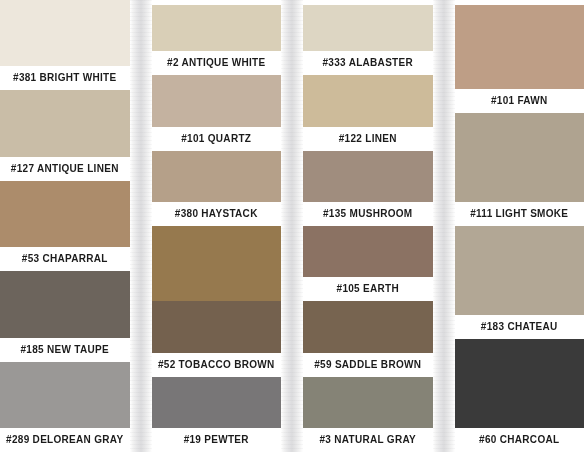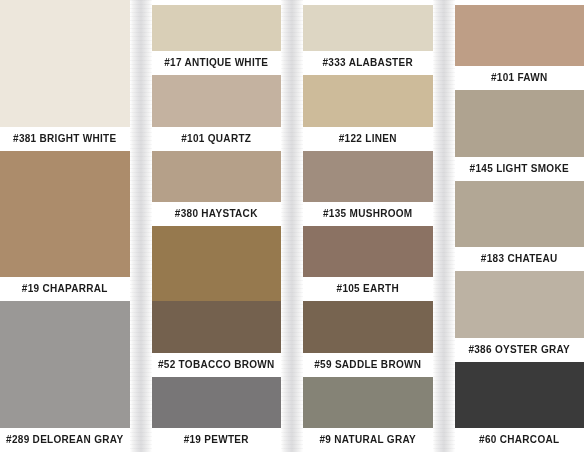--- a/index.html
+++ b/index.html
@@ -98,35 +98,43 @@
 <body>
 
 <div id="chart">
 
   <div class="column">
     <div class="swatch-cell">
       <div class="swatch-chip" style="background-color: rgb(237, 231, 220);"></div>
       <div class="swatch-label">#381 BRIGHT WHITE</div>
     </div>
     <div class="swatch-cell">
+      <div class="swatch-chip" style="background-color: rgb(201, 189, 167);"></div>
+      <div class="swatch-label">#127 ANTIQUE LINEN</div>
+    </div>
+    <div class="swatch-cell">
       <div class="swatch-chip" style="background-color: rgb(172, 140, 107);"></div>
-      <div class="swatch-label">#19 CHAPARRAL</div>
+      <div class="swatch-label">#53 CHAPARRAL</div>
+    </div>
+    <div class="swatch-cell">
+      <div class="swatch-chip" style="background-color: rgb(108, 100, 92);"></div>
+      <div class="swatch-label">#185 NEW TAUPE</div>
     </div>
     <div class="swatch-cell">
       <div class="swatch-chip" style="background-color: rgb(154, 152, 150);"></div>
       <div class="swatch-label">#289 DELOREAN GRAY</div>
     </div>
   </div>
 
   <div class="gutter"></div>
 
   <div class="column inset">
     <div class="swatch-cell">
       <div class="swatch-chip" style="background-color: rgb(217, 207, 183);"></div>
-      <div class="swatch-label">#17 ANTIQUE WHITE</div>
+      <div class="swatch-label">#2 ANTIQUE WHITE</div>
     </div>
     <div class="swatch-cell">
       <div class="swatch-chip" style="background-color: rgb(196, 178, 160);"></div>
       <div class="swatch-label">#101 QUARTZ</div>
     </div>
     <div class="swatch-cell">
       <div class="swatch-chip" style="background-color: rgb(181, 160, 137);"></div>
       <div class="swatch-label">#380 HAYSTACK</div>
     </div>
     <div class="swatch-cell">
@@ -160,42 +168,38 @@
     <div class="swatch-cell">
       <div class="swatch-chip" style="background-color: rgb(139, 114, 99);"></div>
       <div class="swatch-label">#105 EARTH</div>
     </div>
     <div class="swatch-cell">
       <div class="swatch-chip" style="background-color: rgb(119, 100, 80);"></div>
       <div class="swatch-label">#59 SADDLE BROWN</div>
     </div>
     <div class="swatch-cell">
       <div class="swatch-chip" style="background-color: rgb(133, 131, 118);"></div>
-      <div class="swatch-label">#9 NATURAL GRAY</div>
+      <div class="swatch-label">#3 NATURAL GRAY</div>
     </div>
   </div>
 
   <div class="gutter"></div>
 
   <div class="column inset">
     <div class="swatch-cell">
       <div class="swatch-chip" style="background-color: rgb(190, 158, 134);"></div>
       <div class="swatch-label">#101 FAWN</div>
     </div>
     <div class="swatch-cell">
       <div class="swatch-chip" style="background-color: rgb(175, 163, 144);"></div>
-      <div class="swatch-label">#145 LIGHT SMOKE</div>
+      <div class="swatch-label">#111 LIGHT SMOKE</div>
     </div>
     <div class="swatch-cell">
       <div class="swatch-chip" style="background-color: rgb(178, 167, 149);"></div>
       <div class="swatch-label">#183 CHATEAU</div>
     </div>
     <div class="swatch-cell">
-      <div class="swatch-chip" style="background-color: rgb(188, 178, 163);"></div>
-      <div class="swatch-label">#386 OYSTER GRAY</div>
-    </div>
-    <div class="swatch-cell">
       <div class="swatch-chip" style="background-color: rgb(58, 58, 58);"></div>
       <div class="swatch-label">#60 CHARCOAL</div>
     </div>
   </div>
 
 </div>
 
 </body></html>

